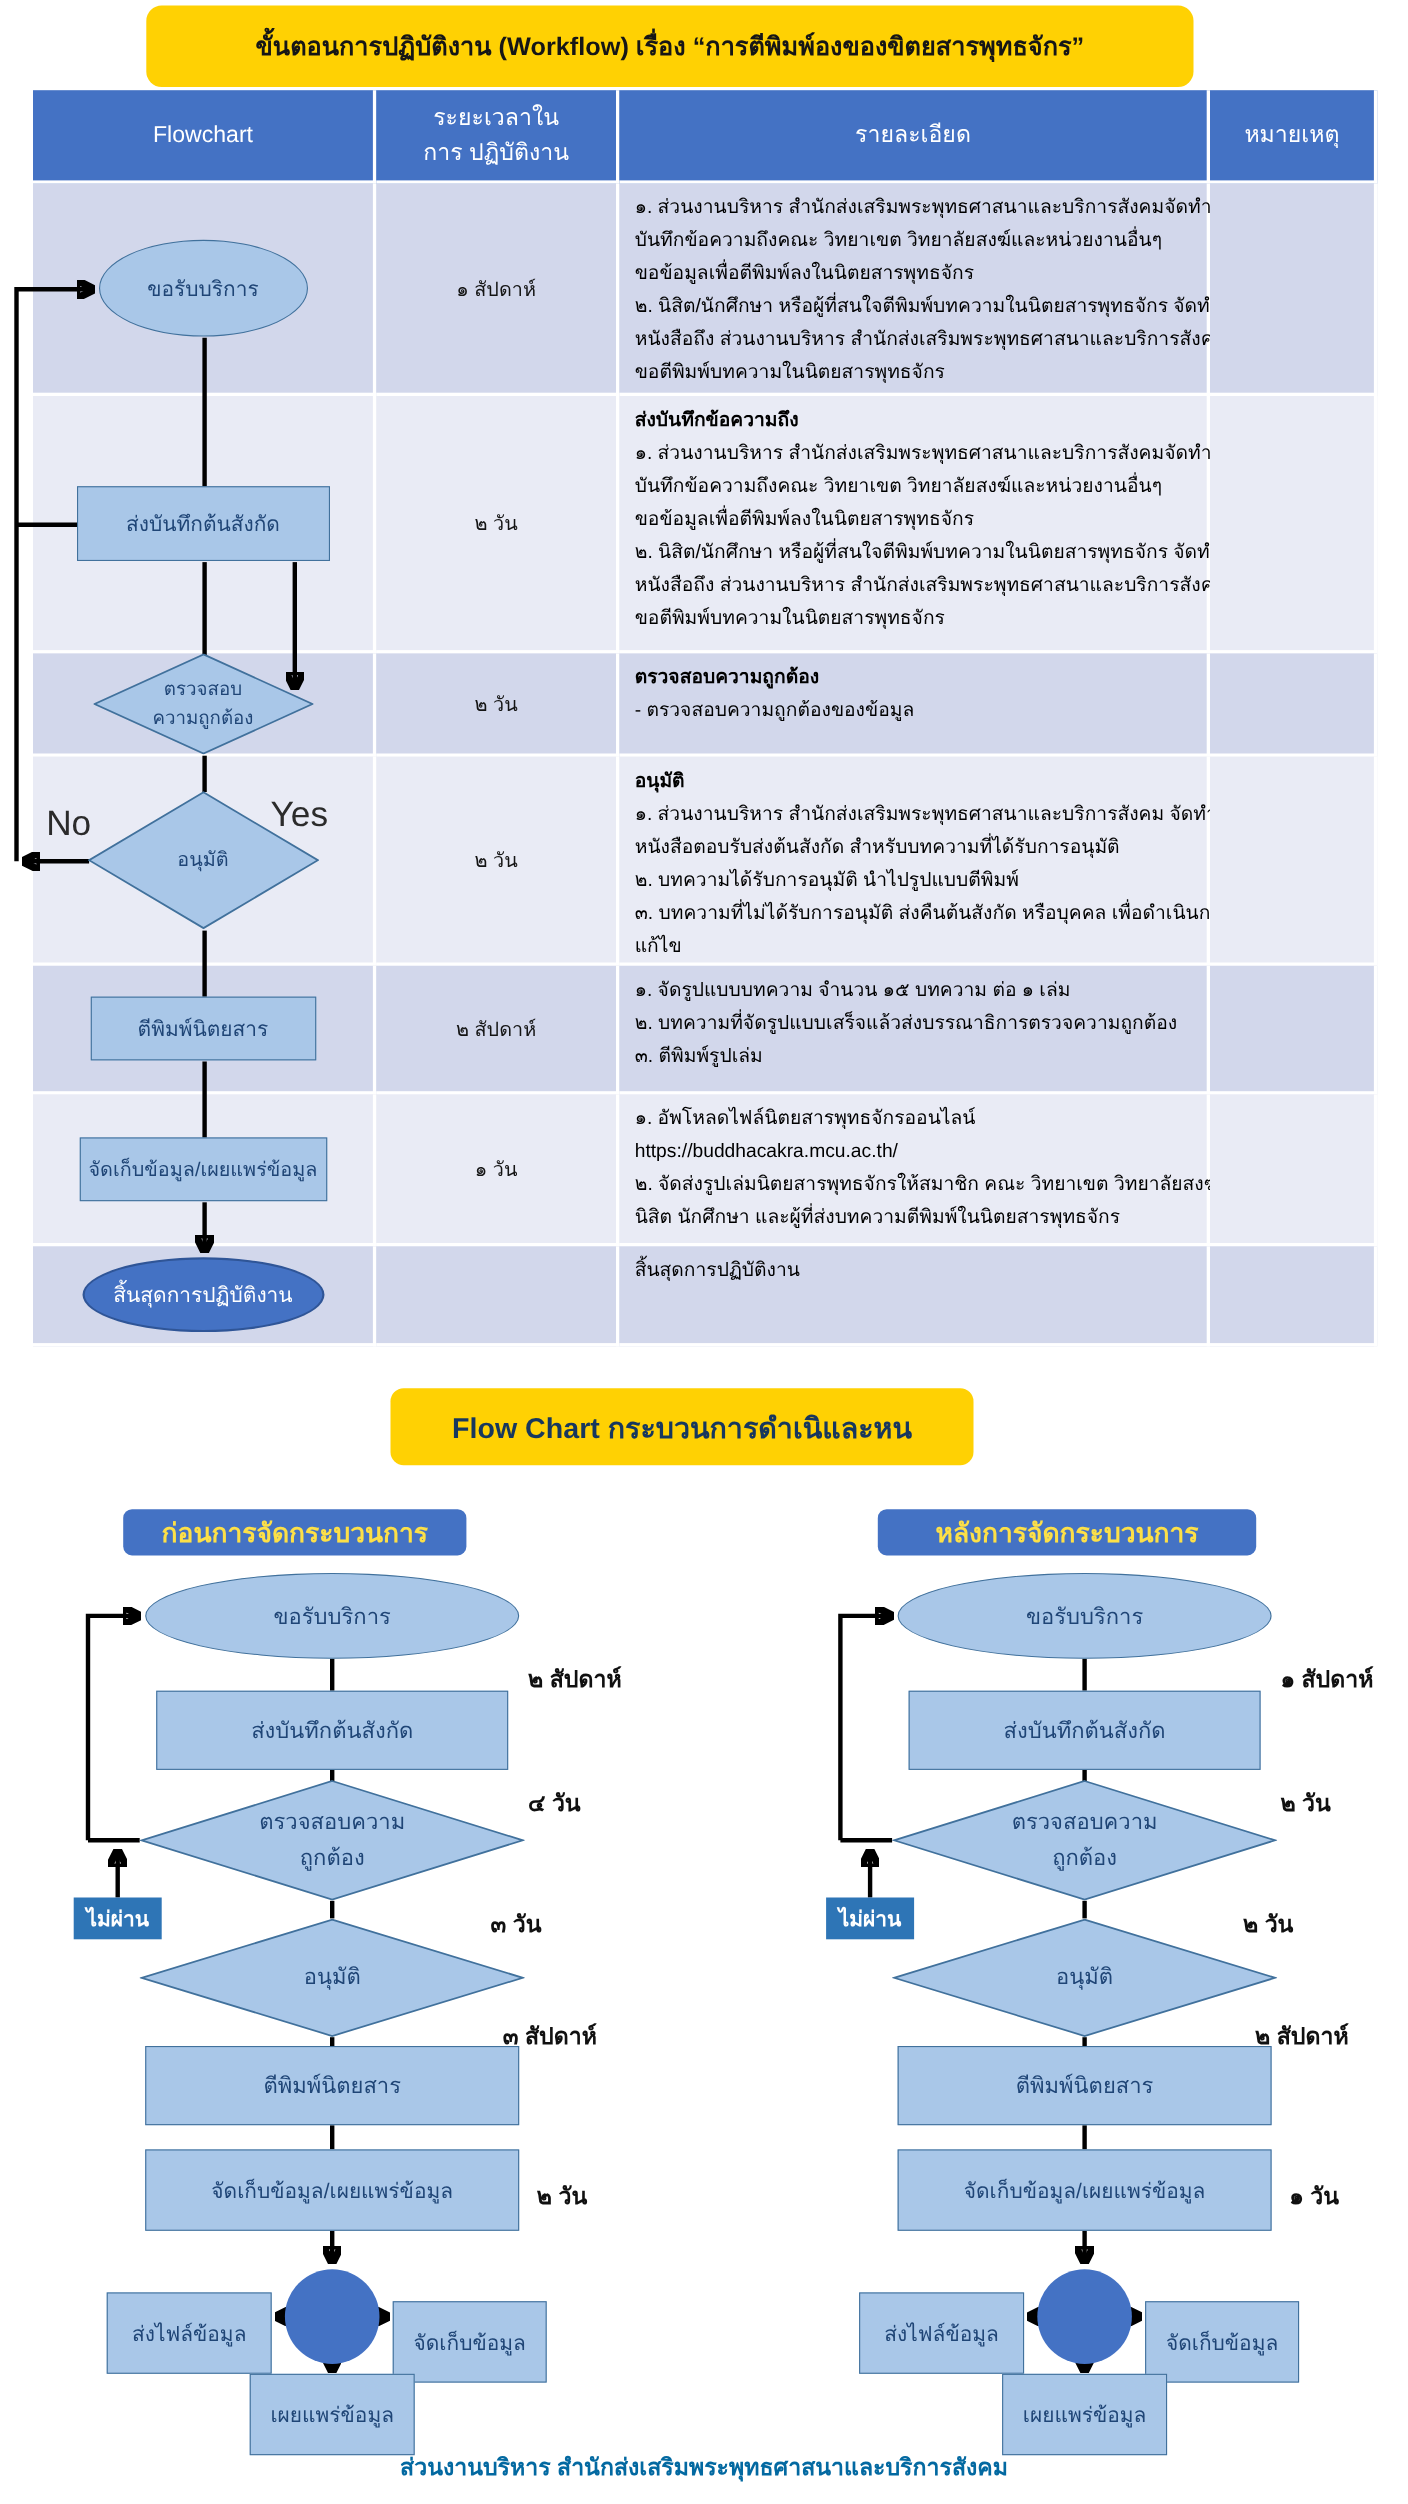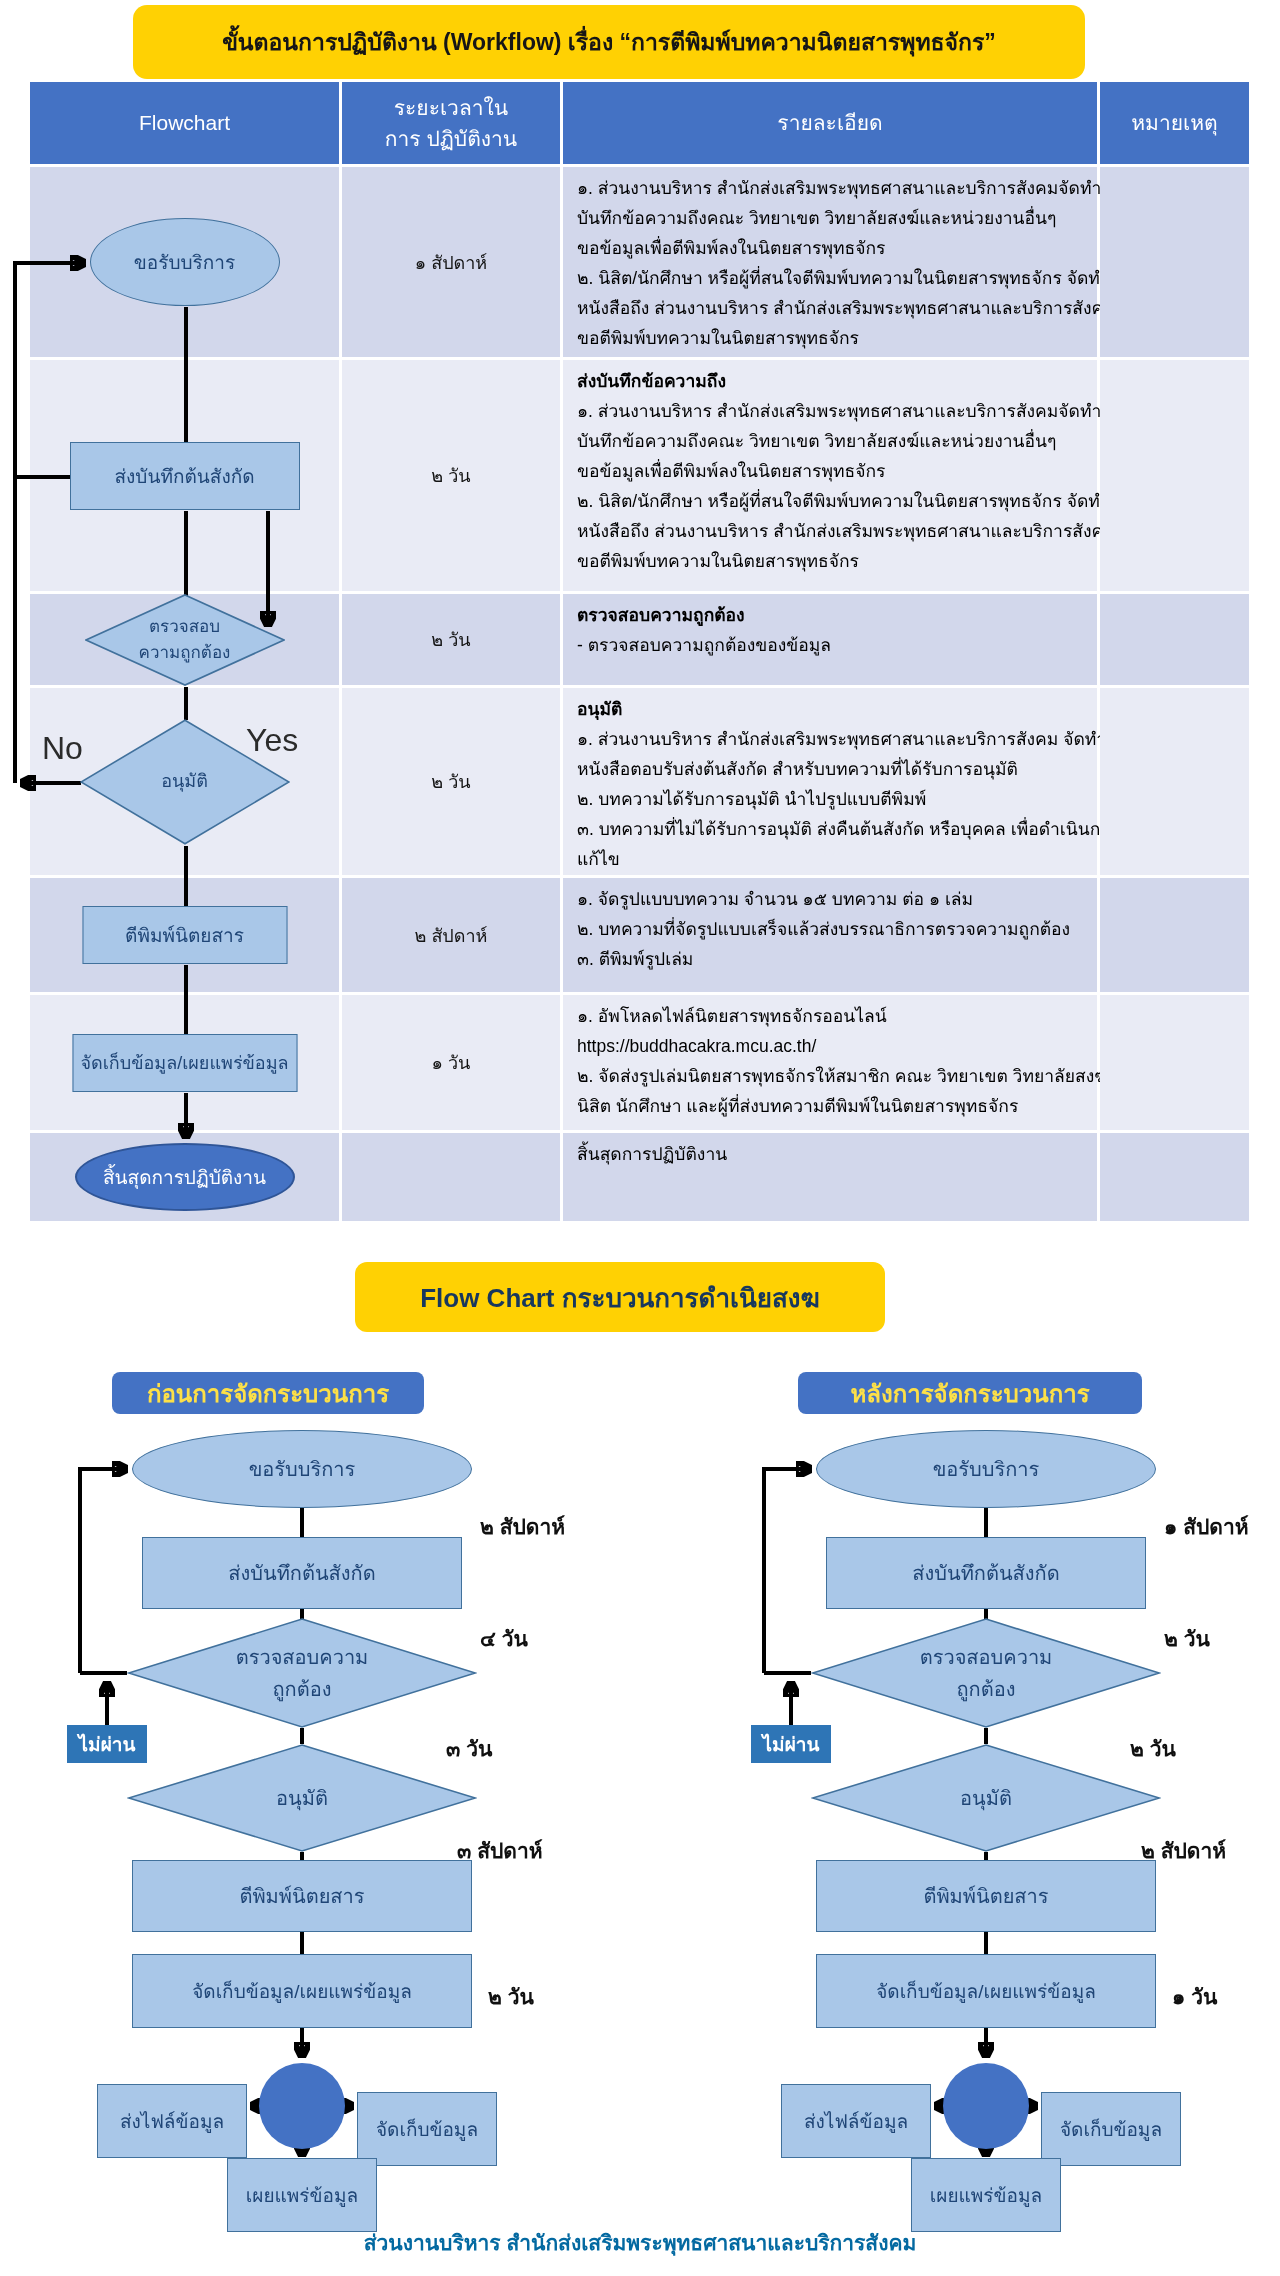--- a/index.html
+++ b/index.html
@@ -125,21 +125,21 @@
   .fc-dur5 { left:446px; top:566px; }
 
   .footer { position:absolute; left:0; width:1280px; top:2226px; text-align:center;
     font-weight:bold; font-size:21px; color:#0369a1; }
 </style>
 </head>
 <body>
 
 <div class="page">
 
-  <div class="banner1">ขั้นตอนการปฏิบัติงาน (Workflow) เรื่อง “การตีพิมพ์บทความนิตยสารพุทธจักร”</div>
+  <div class="banner1">ขั้นตอนการปฏิบัติงาน (Workflow) เรื่อง “การตีพิมพ์องของขิตยสารพุทธจักร”</div>
 
   <div class="wf-table">
 
     <svg class="tbl-lines" viewBox="0 0 357 1142" width="357" height="1142">
       <defs>
         <marker id="ah-t" viewBox="0 0 10 10" refX="8" refY="5" markerWidth="4.2" markerHeight="4.2" orient="auto-start-reverse">
           <path d="M0,0 L10,5 L0,10 z" fill="#000" stroke="none"></path>
         </marker>
       </defs>
       <path d="M181,225 V361"></path>
@@ -269,21 +269,21 @@
     <div class="cell row-dark">
       <div class="shape-end">สิ้นสุดการปฏิบัติงาน</div>
     </div>
     <div class="cell row-dark c-dur"></div>
     <div class="cell row-dark c-det">
         <div class="detail-line">สิ้นสุดการปฏิบัติงาน</div>
       </div>
     <div class="cell row-dark"></div>
   </div>
 
-  <div class="banner2">Flow Chart กระบวนการดำเนิยสงฆ</div>
+  <div class="banner2">Flow Chart กระบวนการดำเนิและหน</div>
 
   <div class="chart-header ch-before">ก่อนการจัดกระบวนการ</div>
   <div class="chart-header ch-after">หลังการจัดกระบวนการ</div>
 
   <div class="chart chart-before">
     <svg class="chart-lines" viewBox="0 0 480 830" width="480" height="830">
       <defs>
         <marker id="ah-0" viewBox="0 0 10 10" refX="8" refY="5" markerWidth="4.2" markerHeight="4.2" orient="auto-start-reverse">
           <path d="M0,0 L10,5 L0,10 z" fill="#000" stroke="none"></path>
         </marker>

